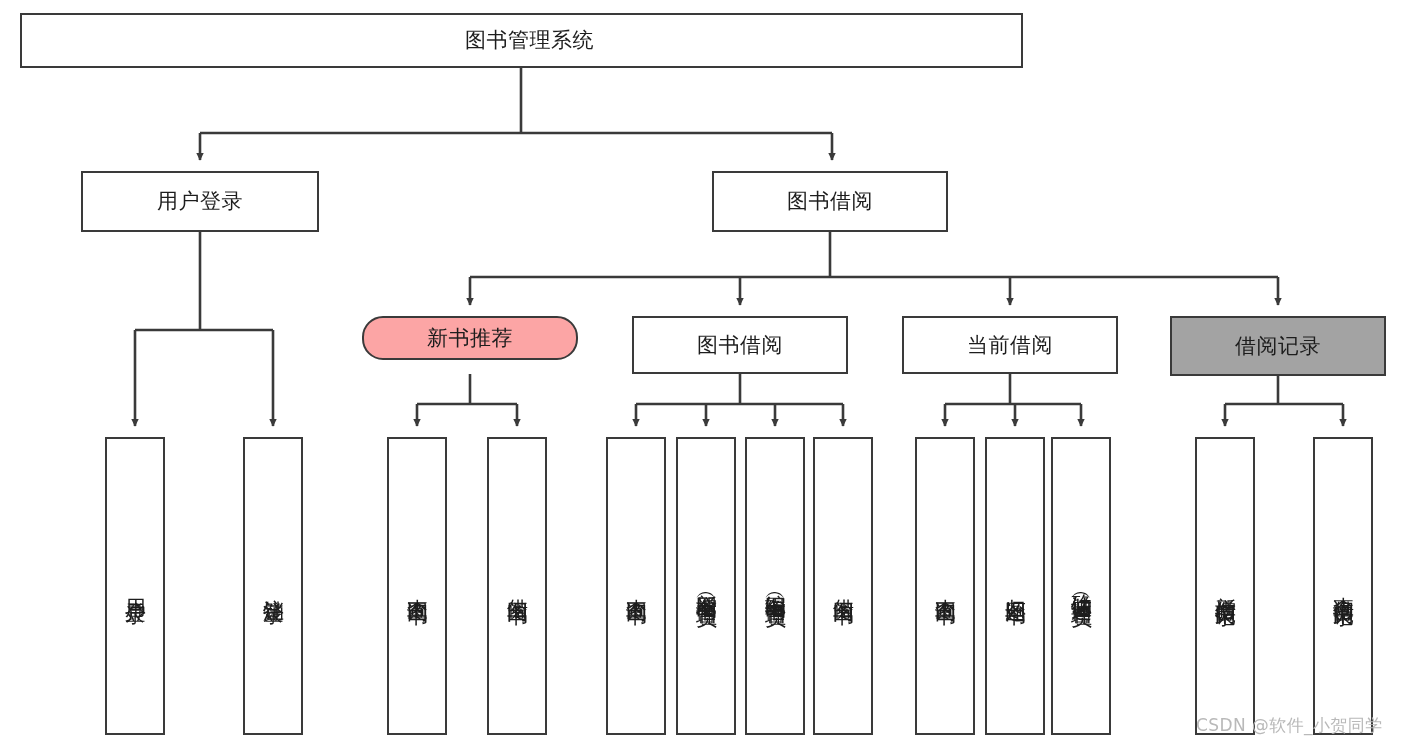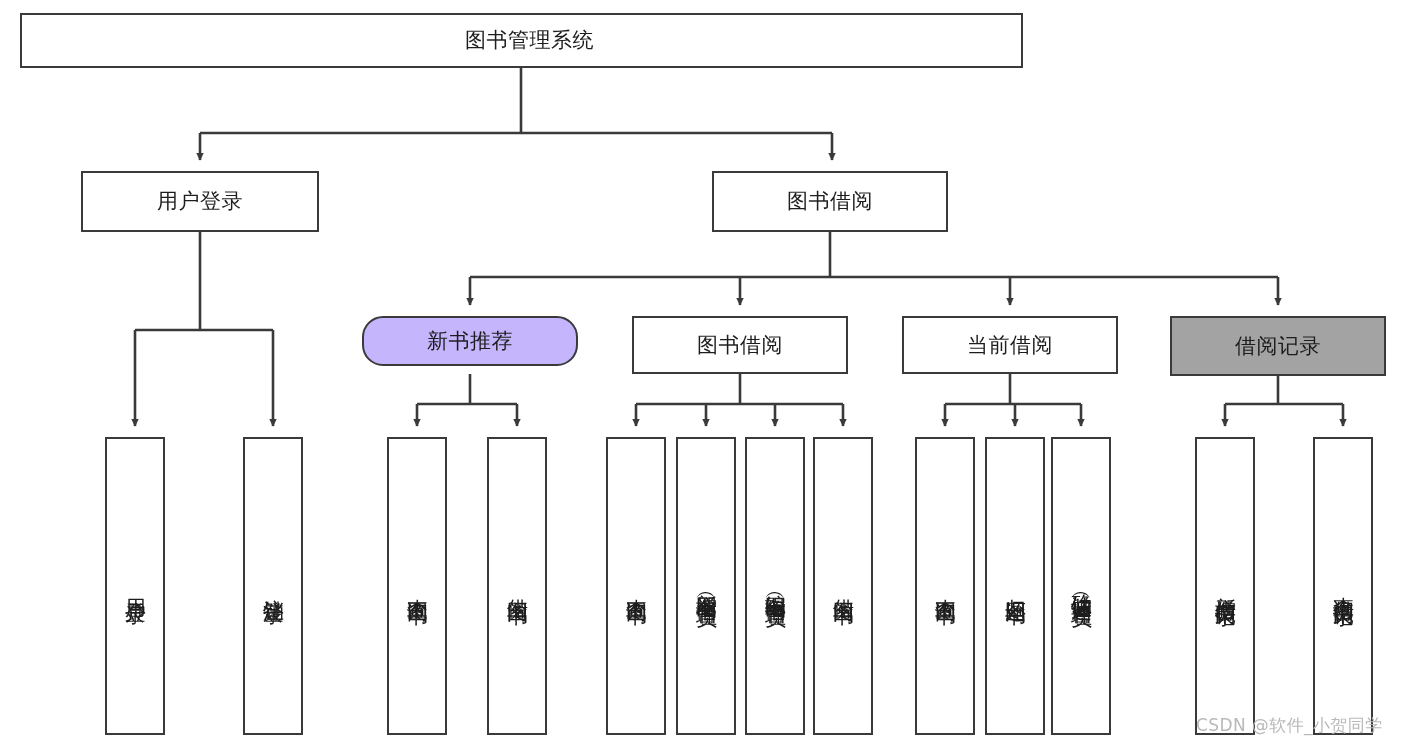--- a/index.html
+++ b/index.html
@@ -133,21 +133,21 @@
     <span class="label" style="color: rgb(29, 29, 29);">图书管理系统</span>
   </div>
 
   <div class="node horizontal" style="left: 81px; top: 171px; width: 238px; height: 61px; border-color: rgb(58, 58, 58); background: rgb(255, 255, 255);">
     <span class="label" style="color: rgb(29, 29, 29);">用户登录</span>
   </div>
   <div class="node horizontal" style="left: 712px; top: 171px; width: 236px; height: 61px; border-color: rgb(58, 58, 58); background: rgb(255, 255, 255);">
     <span class="label" style="color: rgb(29, 29, 29);">图书借阅</span>
   </div>
 
-  <div class="node horizontal" style="left: 362px; top: 316px; width: 216px; height: 50px; border-color: rgb(58, 58, 58); background: #c4b5fd; border-radius: 21px;">
+  <div class="node horizontal" style="left: 362px; top: 316px; width: 216px; height: 44px; border-color: rgb(58, 58, 58); background: #fca5a5; border-radius: 21px;">
     <span class="label" style="color: rgb(29, 29, 29);">新书推荐</span>
   </div>
   <div class="node horizontal" style="left: 902px; top: 316px; width: 216px; height: 58px; border-color: rgb(58, 58, 58); background: rgb(255, 255, 255);">
     <span class="label" style="color: rgb(29, 29, 29);">当前借阅</span>
   </div>
   <div class="node horizontal" style="left: 632px; top: 316px; width: 216px; height: 58px; border-color: rgb(58, 58, 58); background: rgb(255, 255, 255);">
     <span class="label" style="color: rgb(29, 29, 29);">图书借阅</span>
   </div>
   <div class="node horizontal" style="left: 1170px; top: 316px; width: 216px; height: 60px; border-color: rgb(58, 58, 58); background: #a3a3a3;">
     <span class="label" style="color: rgb(29, 29, 29);">借阅记录</span>

